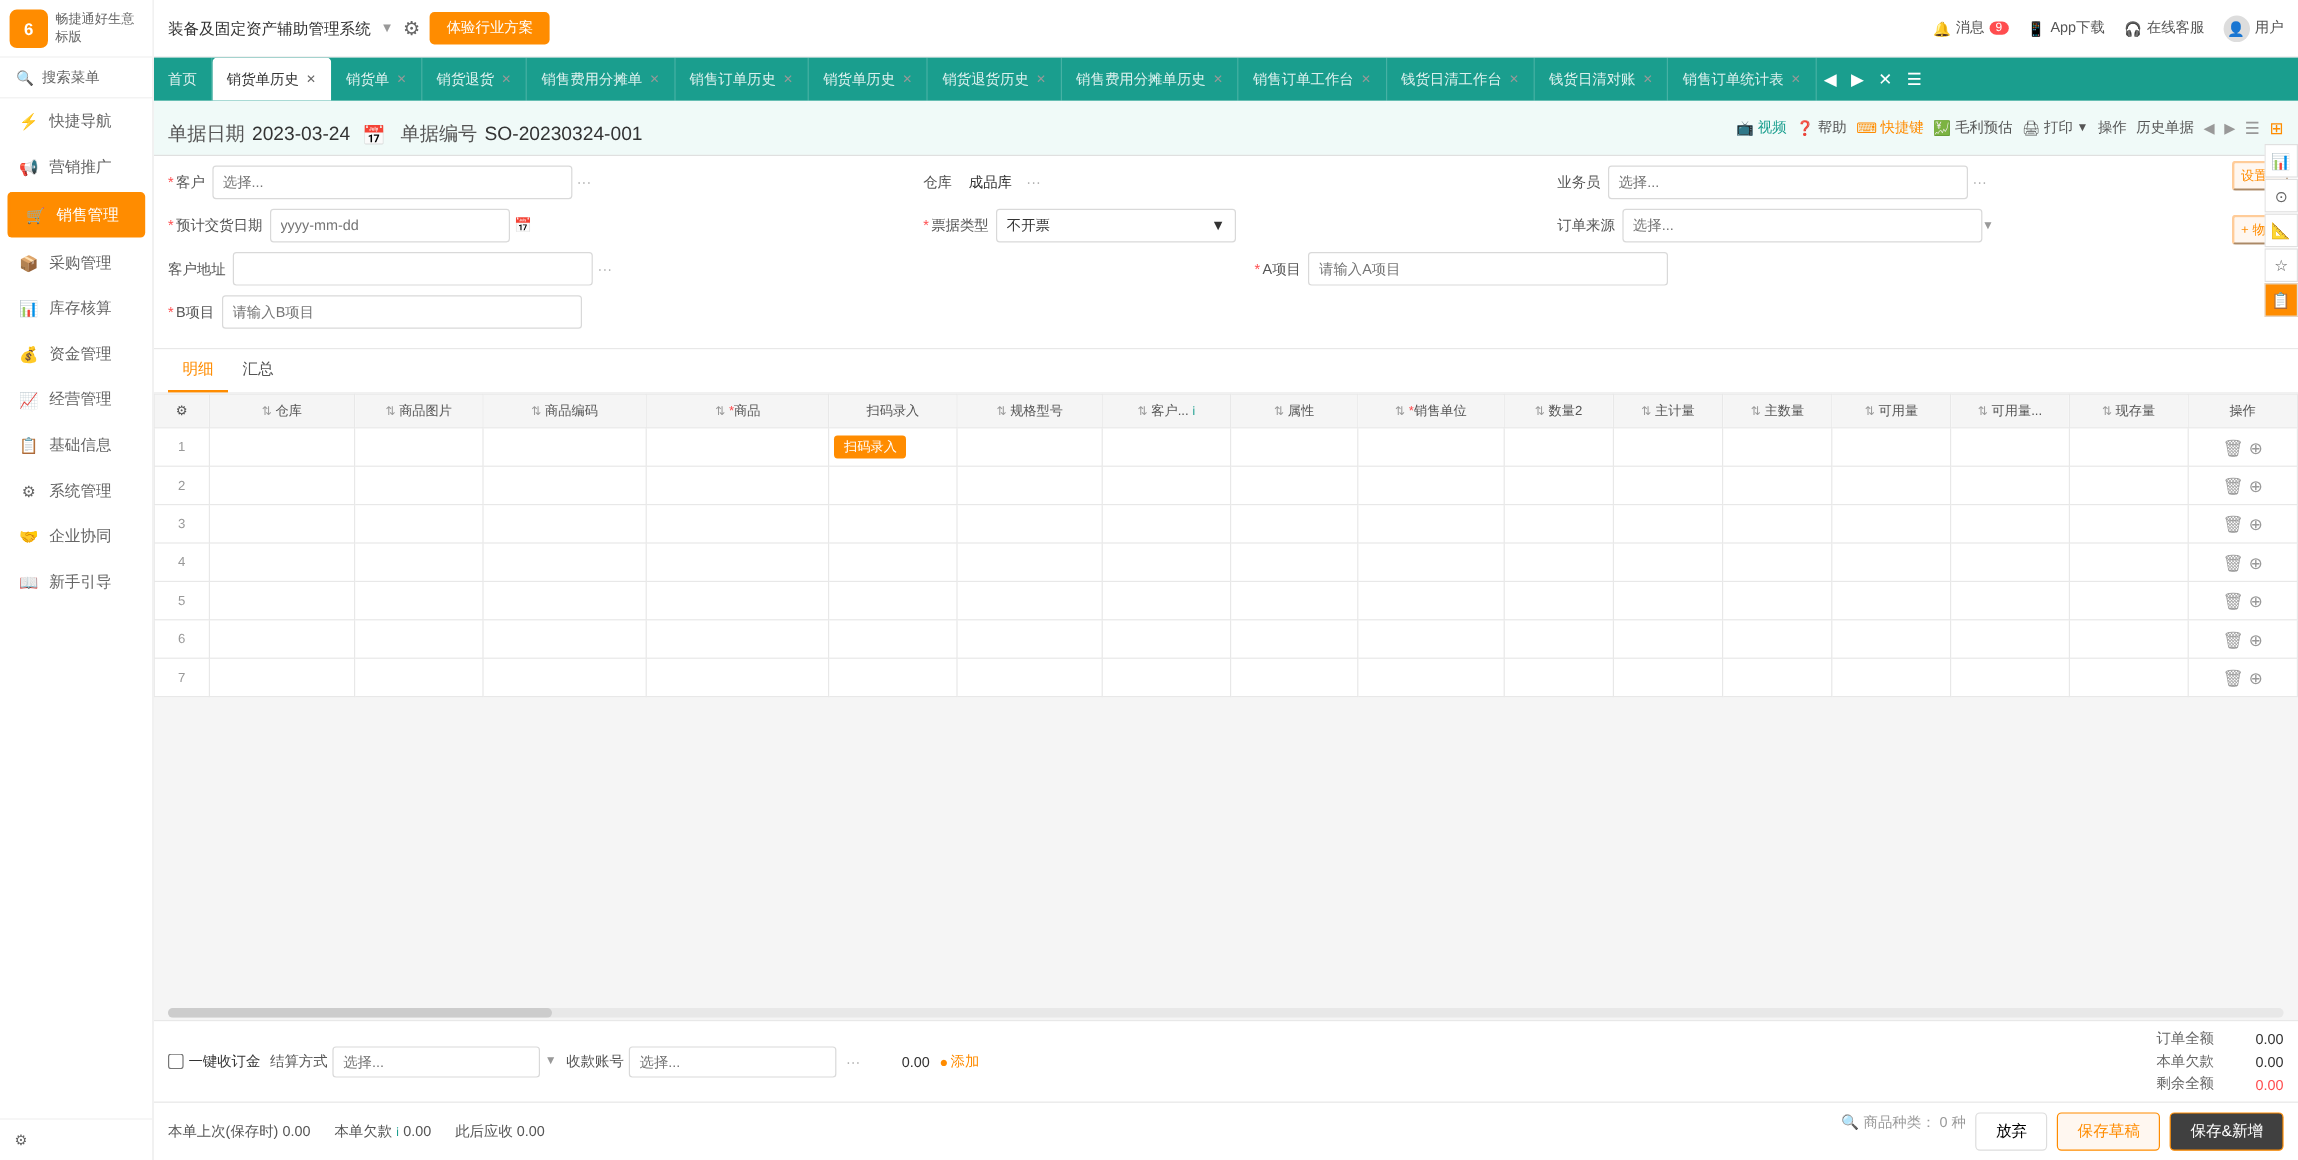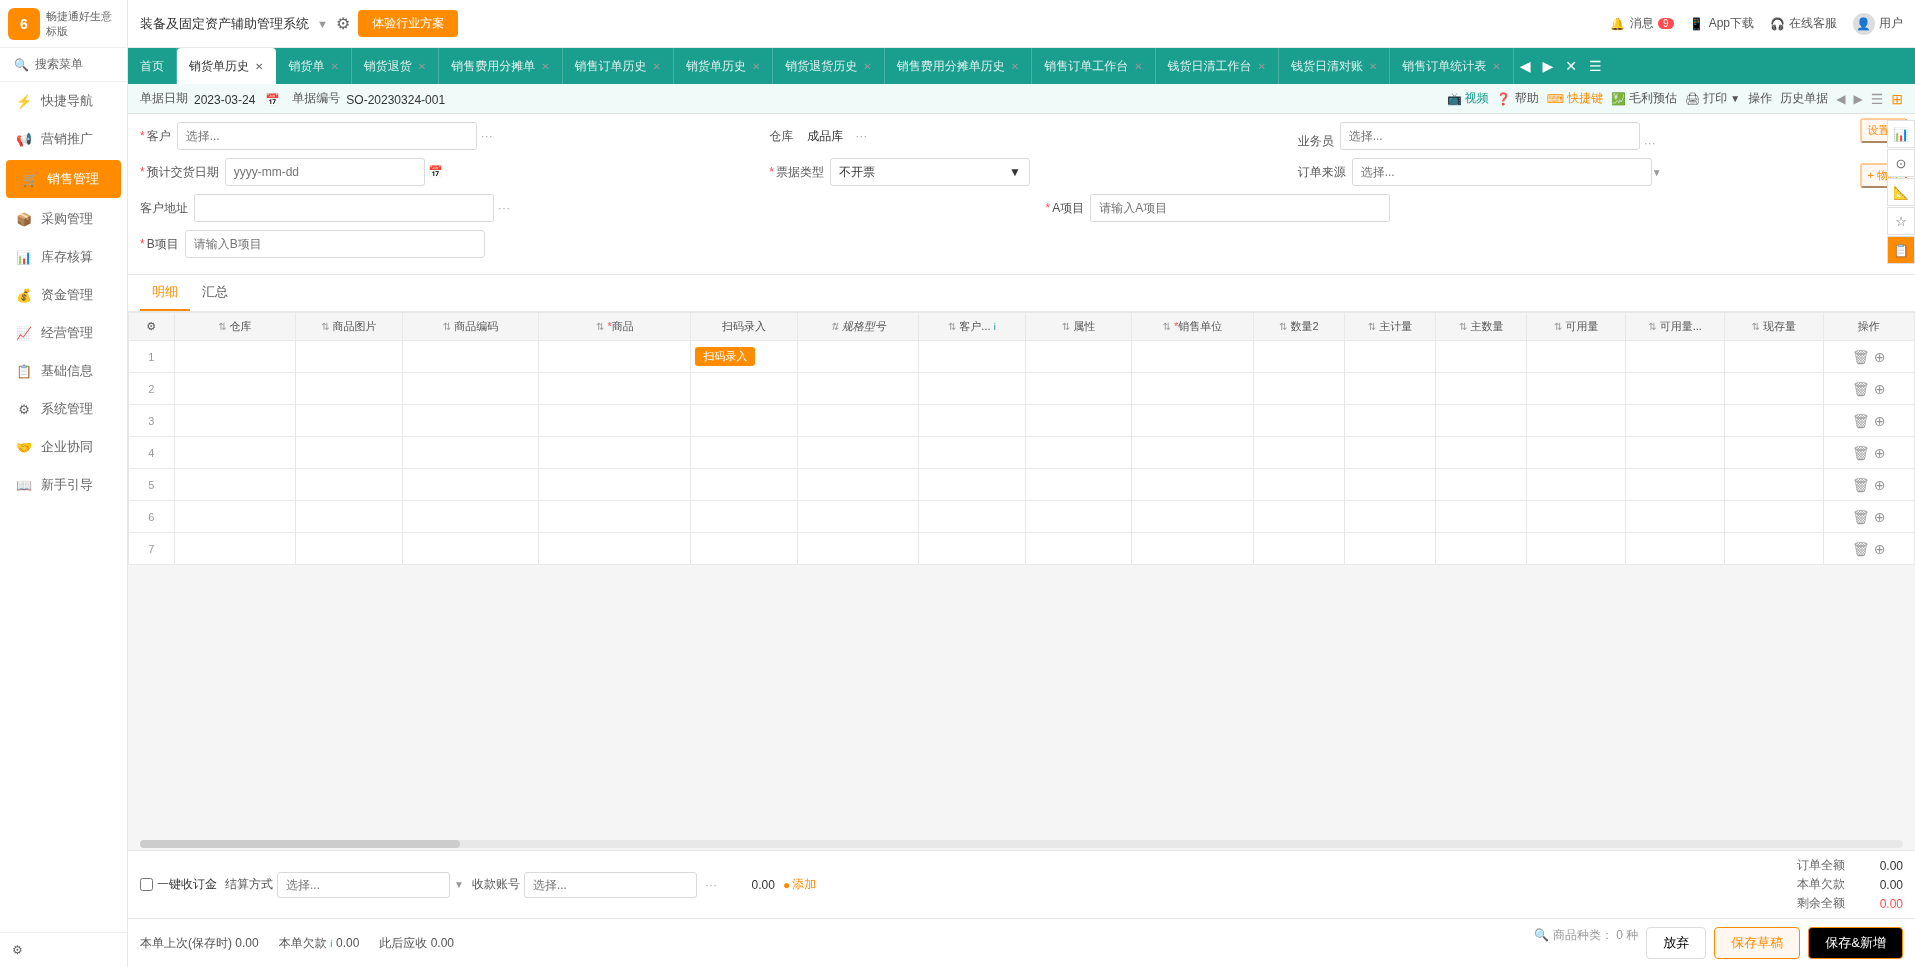--- a/index.html
+++ b/index.html
@@ -69,21 +69,21 @@
     .tab-item .close-btn { color: #999; margin-left: 2px; font-size: 10px; }
     .tab-item.active .close-btn { color: #666; }
     .tabs-nav-btn { color: #fff; background: none; border: none; padding: 0 6px; cursor: pointer; font-size: 14px; height: 36px; }
 
     
     .form-toolbar {
       background: #f0faf8; border-bottom: 1px solid #e0e0e0;
       padding: 6px 12px; display: flex; align-items: center; justify-content: space-between;
     }
     .form-toolbar-left { display: flex; align-items: center; gap: 12px; }
-    .toolbar-field { display: flex; align-items: flex-end; gap: 6px; font-size: 12px; color: #555; }
+    .toolbar-field { display: flex; align-items: center; gap: 6px; font-size: 16px; color: #555; margin-top: 12px; }
     .toolbar-field label { color: #555; white-space: nowrap; }
     .toolbar-field .value { color: #333; font-weight: 500; }
     .toolbar-right { display: flex; align-items: center; gap: 8px; }
     .toolbar-action { display: flex; align-items: center; gap: 3px; cursor: pointer; color: #555; font-size: 12px; }
 
     
     .form-area { background: #fff; padding: 8px 12px; border-bottom: 1px solid #e8e8e8; }
     .form-row { display: flex; align-items: center; margin-bottom: 8px; gap: 0; }
     .form-field { display: flex; align-items: center; flex: 1; min-width: 0; }
     .form-field label { color: #555; font-size: 12px; white-space: nowrap; margin-right: 6px; min-width: fit-content; }
@@ -144,21 +144,21 @@
     .order-summary-value.highlight { color: #ff4d4f; }
 
     
     .page-footer {
       background: #fff; border-top: 1px solid #e8e8e8; padding: 8px 12px;
       display: flex; align-items: center; justify-content: space-between;
     }
     .footer-info { display: flex; gap: 20px; align-items: center; font-size: 12px; color: #555; }
     .footer-btn { padding: 6px 16px; border-radius: 4px; cursor: pointer; font-size: 13px; border: 1px solid #ddd; background: #fff; }
     .footer-btn-primary { background: #fff7f0; border-color: #ff8c00; color: #ff8c00; }
-    .footer-btn-danger { background: #000000; color: #fff; border-color: #ff8c00; }
+    .footer-btn-danger { background: #404040; color: #fff; border-color: #ff8c00; }
     .goods-count { color: #999; }
     .footer-right-btns { display: flex; gap: 8px; }
 
     
     .scroll-bar-container { height: 12px; background: #f5f5f5; padding: 2px 12px; }
     .scroll-bar-track { height: 8px; background: #e8e8e8; border-radius: 4px; }
     .scroll-bar-thumb { width: 320px; height: 8px; background: #ccc; border-radius: 4px; }
 
     
     .right-fixed-panel {
@@ -395,21 +395,21 @@
         <input class="form-input" type="text" style="max-width: 300px;" placeholder="选择...">
         <span class="field-dots">···</span>
       </div>
       <div class="field-sep"></div>
       <div class="form-field" style="flex:1;">
         <label>仓库</label>
         <span style="padding:4px 8px;font-size:12px;color:#333;">成品库</span>
         <span class="field-dots">···</span>
       </div>
       <div class="field-sep"></div>
-      <div class="form-field" style="flex:1.2;align-items:flex-end;">
+      <div class="form-field" style="flex:1.2;">
         <label>业务员</label>
         <input class="form-input" type="text" style="max-width: 300px;" placeholder="选择...">
         <span class="field-dots">···</span>
       </div>
     </div>
 
     <div class="form-row">
       <div class="form-field" style="flex:1.2;">
         <label class="required">预计交货日期</label>
         <input class="form-input" type="text" style="max-width: 200px;" placeholder="yyyy-mm-dd">
@@ -476,21 +476,21 @@
             </th>
             <th style="width:90px;">
               <span style="color:#999;font-size:10px;">⇅</span> <span>商品编码</span>
             </th>
             <th style="width:100px;">
               <span style="color:#999;font-size:10px;">⇅</span> <span style="color:#ff4d4f;">*</span><span>商品</span>
             </th>
             <th style="width:70px;">
               <span>扫码录入</span>
             </th>
-            <th style="width:80px;font-style:italic;">
+            <th style="width:80px;">
               <span style="color:#999;font-size:10px;">⇅</span> <span>规格型号</span>
             </th>
             <th style="width:70px;">
               <span style="color:#999;font-size:10px;">⇅</span> <span>客户...</span>
               <span style="color:#1a9e8e;font-size:10px;">ℹ</span>
             </th>
             <th style="width:70px;">
               <span style="color:#999;font-size:10px;">⇅</span> <span>属性</span>
             </th>
             <th style="width:80px;">

